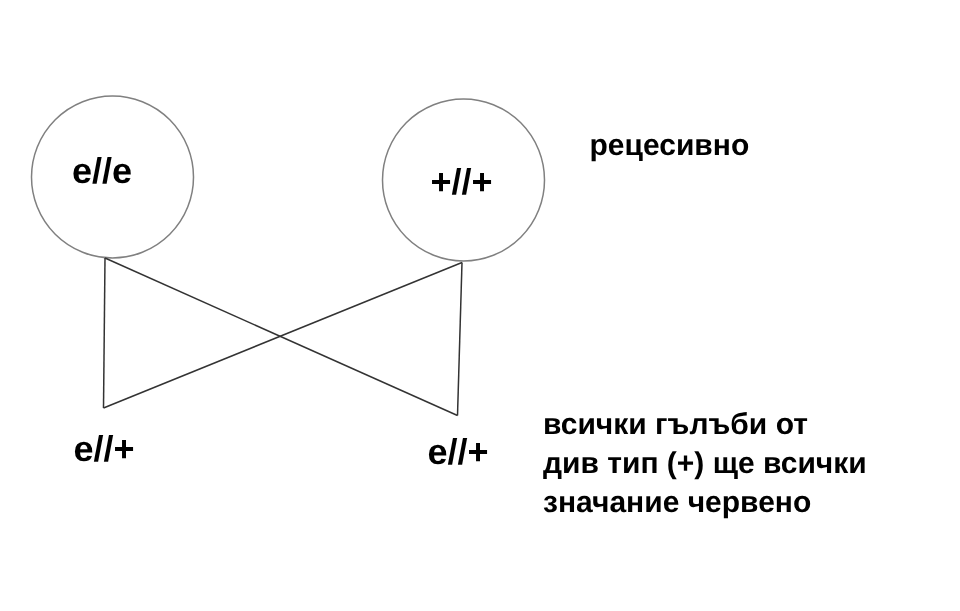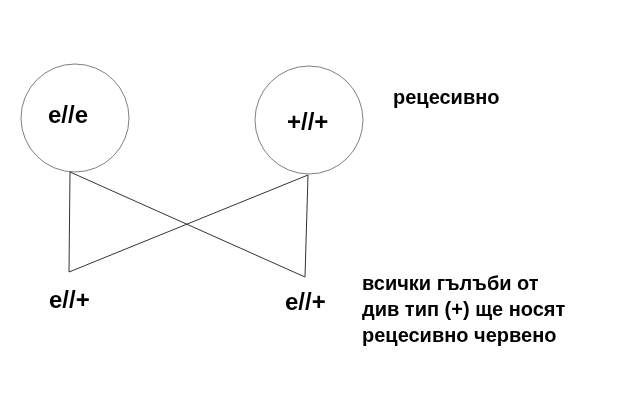--- a/index.html
+++ b/index.html
@@ -26,15 +26,15 @@
 <div class="lbl geno" style="left:287px; top:110px;">+//+</div>
 <div class="lbl geno" style="left:49px; top:288px;">e//+</div>
 <div class="lbl geno" style="left:285px; top:290px;">e//+</div>
 
 <div class="lbl note" style="left:393px; top:84px;">
   <div>рецесивно</div>
 </div>
 
 <div class="lbl note" style="left:362px; top:238px;margin-top:32px;">
   <div>всички гълъби от</div>
-  <div>див тип (+) ще носят</div>
-  <div>рецесивно червено</div>
+  <div>див тип (+) ще всички</div>
+  <div>значание червено</div>
 </div>
 
 </body></html>

